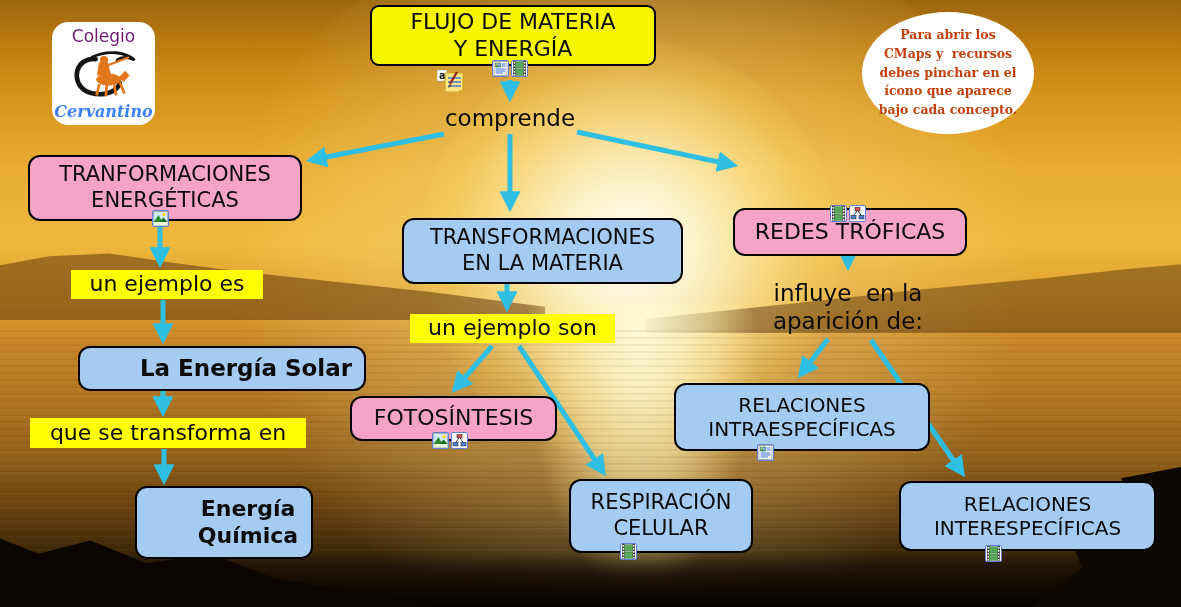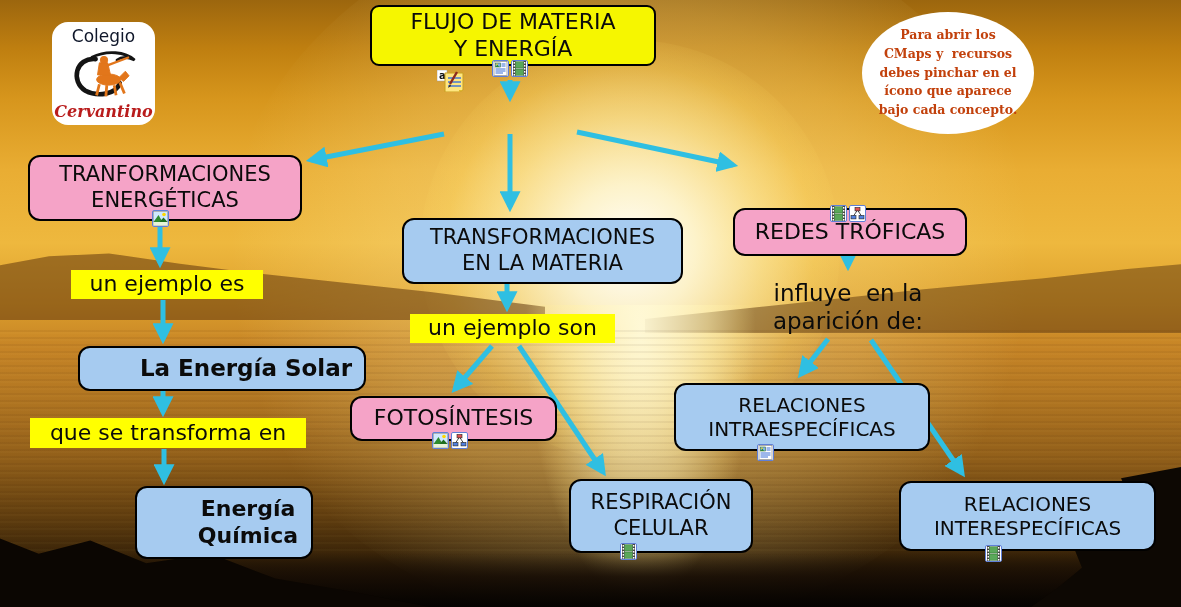--- a/index.html
+++ b/index.html
@@ -46,23 +46,23 @@
   .bold { font-weight:bold;padding-left:48px; }
   
   .bubble { position:absolute; left:862px; top:12px; width:172px; height:122px; background:#fff;
     border-radius:50%; display:flex; align-items:center; justify-content:center; text-align:center;
     font-family:"DejaVu Serif","Liberation Serif",serif; font-weight:bold; font-size:12.5px;
     line-height:1.5; white-space:pre-wrap; color:#c2410c; }
   
   .logo { position:absolute; left:52px; top:22px; width:103px; height:103px; background:#fff;
     border-radius:16px; display:flex; flex-direction:column; align-items:center; justify-content:space-between;
     padding:4px 2px; box-sizing:border-box; }
-  .logo-top { font-size:17px; color:#0f172a; }
+  .logo-top { font-size:17px; color:#701a75; }
   .logo-bottom { font-family:"DejaVu Serif","Liberation Serif",serif; font-weight:bold; font-style:italic;
-    font-size:16px; color:#b91c1c; }
+    font-size:16px; color:#3b82f6; }
   
   .ric { position:absolute; width:17px; height:17px; background:#fff; border:1px solid #5f7fd8;
     border-radius:2px; box-sizing:border-box; }
   .ric svg { display:block; width:15px; height:15px; }
   .note-icon { position:absolute; left:437px; top:70px; width:27px; height:22px; }
 </style>
 </head>
 <body>
 
 <div class="stage">
@@ -165,20 +165,21 @@
           <rect x="12" y="4" width="1.4" height="1.6"></rect>
         <rect x="12" y="7" width="1.4" height="1.6"></rect>
           <rect x="12" y="10" width="1.4" height="1.6"></rect>
         <rect x="12" y="13" width="1.4" height="1.6"></rect>
       </g>
       <rect x="3.6" y="0.8" width="7.8" height="6.2" fill="#5aa85a" stroke="#2e6e2e" stroke-width="0.5"></rect>
       <rect x="3.6" y="8" width="7.8" height="6.2" fill="#5aa85a" stroke="#2e6e2e" stroke-width="0.5"></rect>
     </svg>
   </div>
 
+  <div class="node plain" style="left:430px; top:103px; width:160px; height:30px;">comprende</div>
 
   <div class="bubble">Para abrir los
 CMaps y  recursos
 debes pinchar en el
 ícono que aparece
 bajo cada concepto.</div>
 
   <div class="node box pink" style="left:28px; top:155px; width:270px; height:62px;">TRANFORMACIONES
 ENERGÉTICAS</div>
   <div class="ric" style="left:152px; top:210px;">

